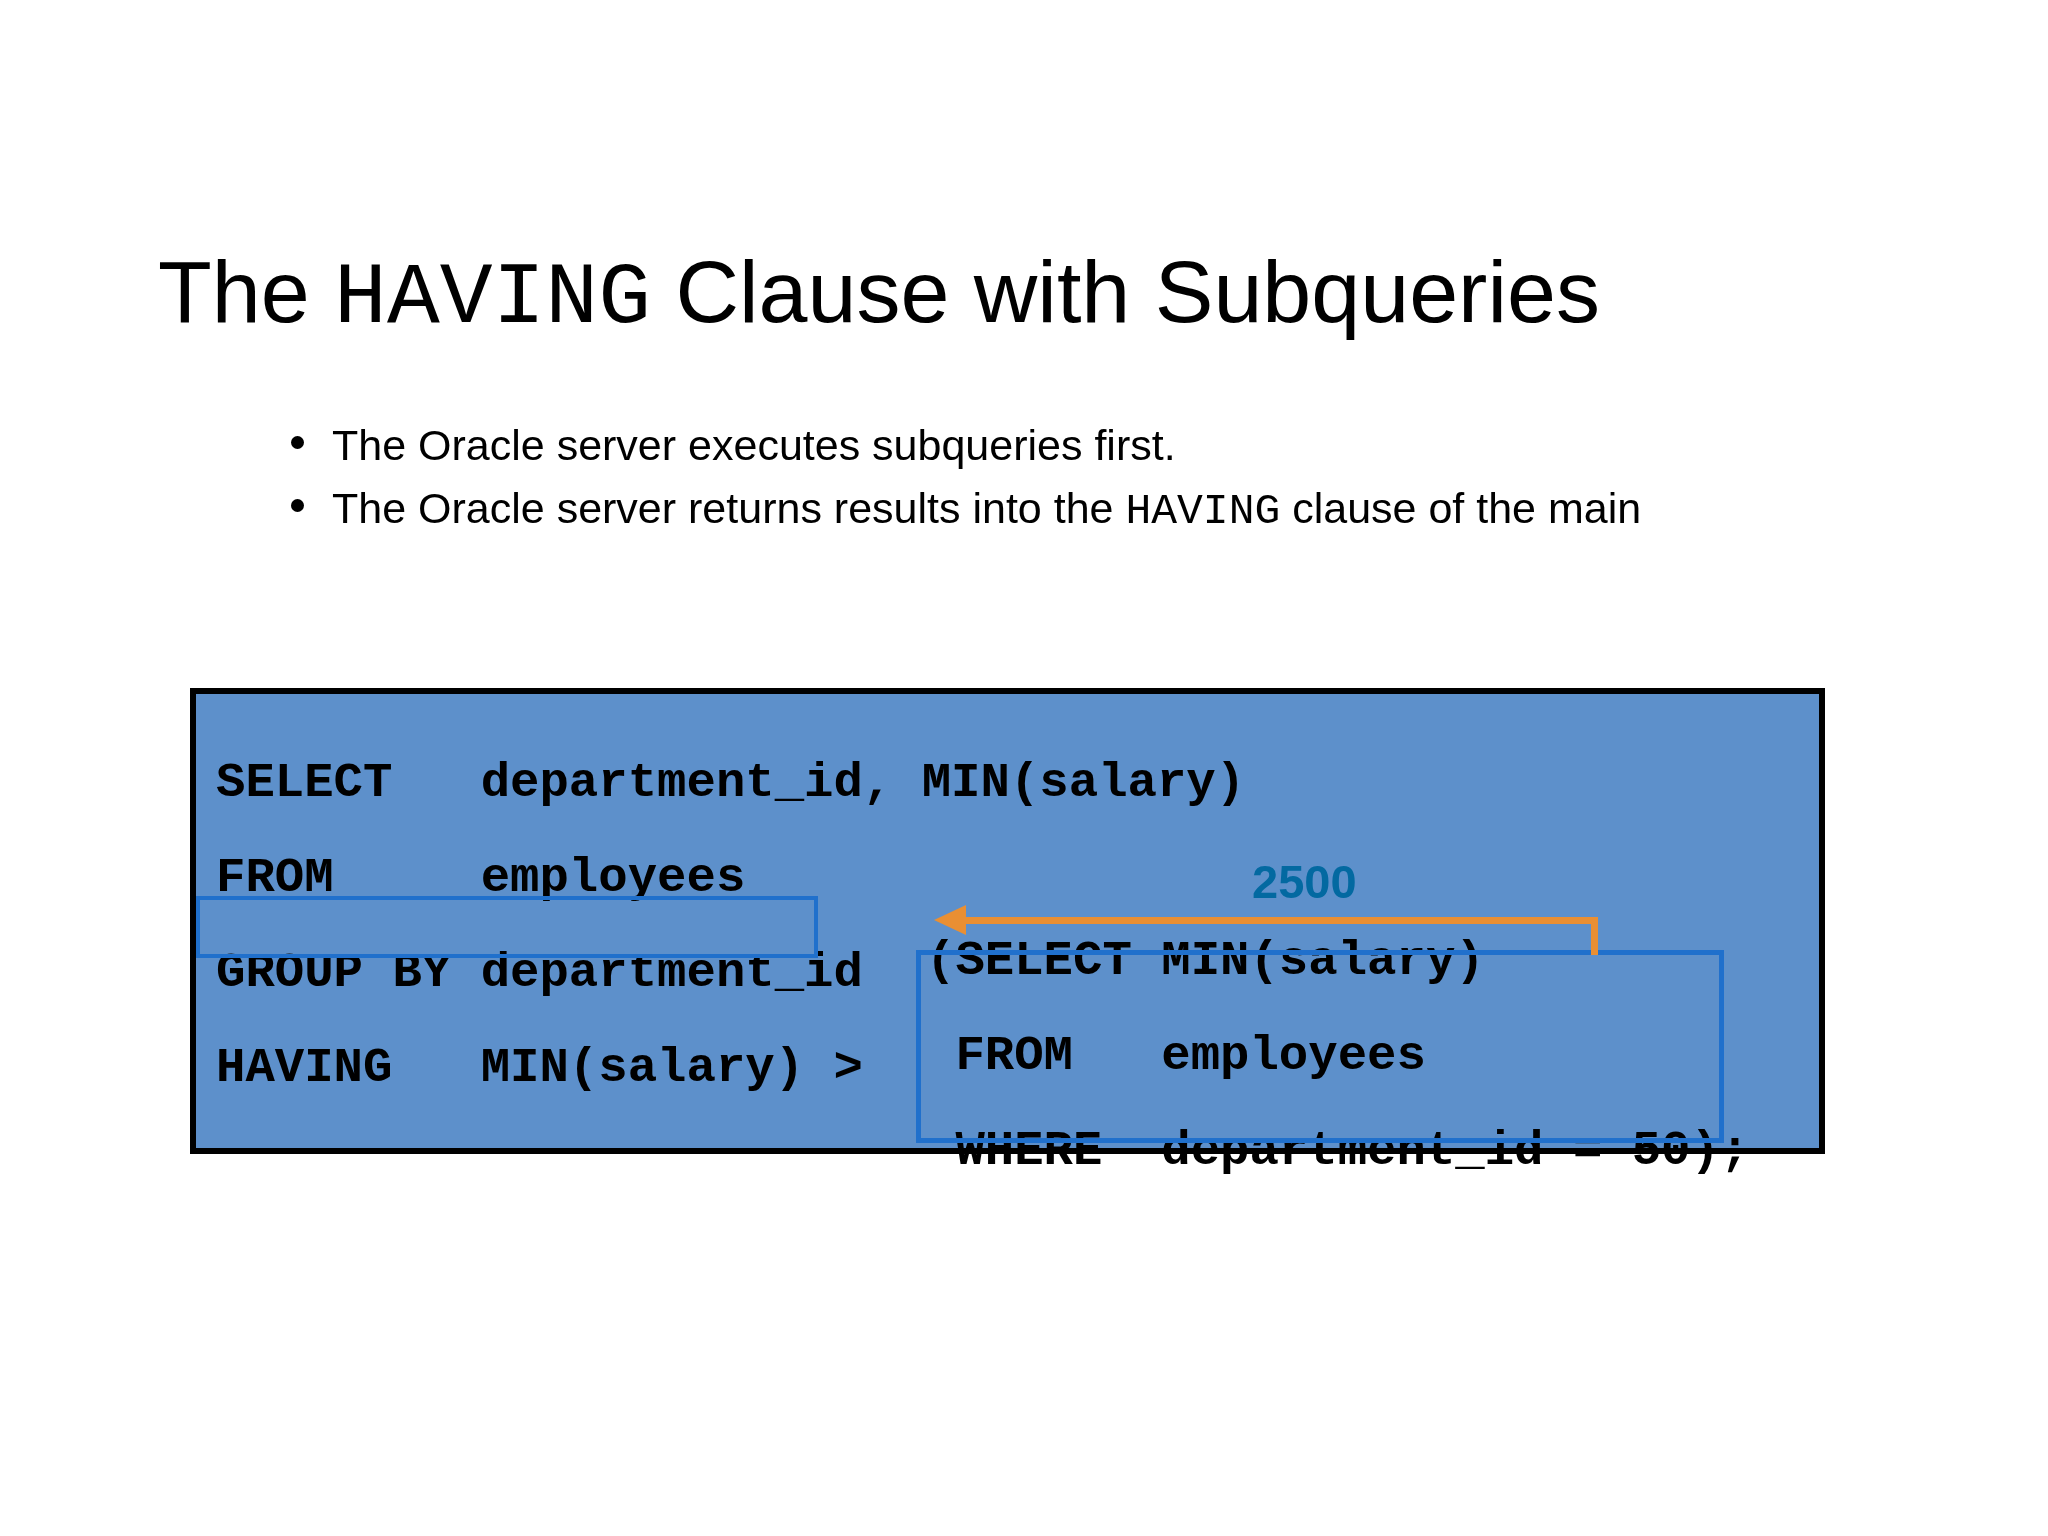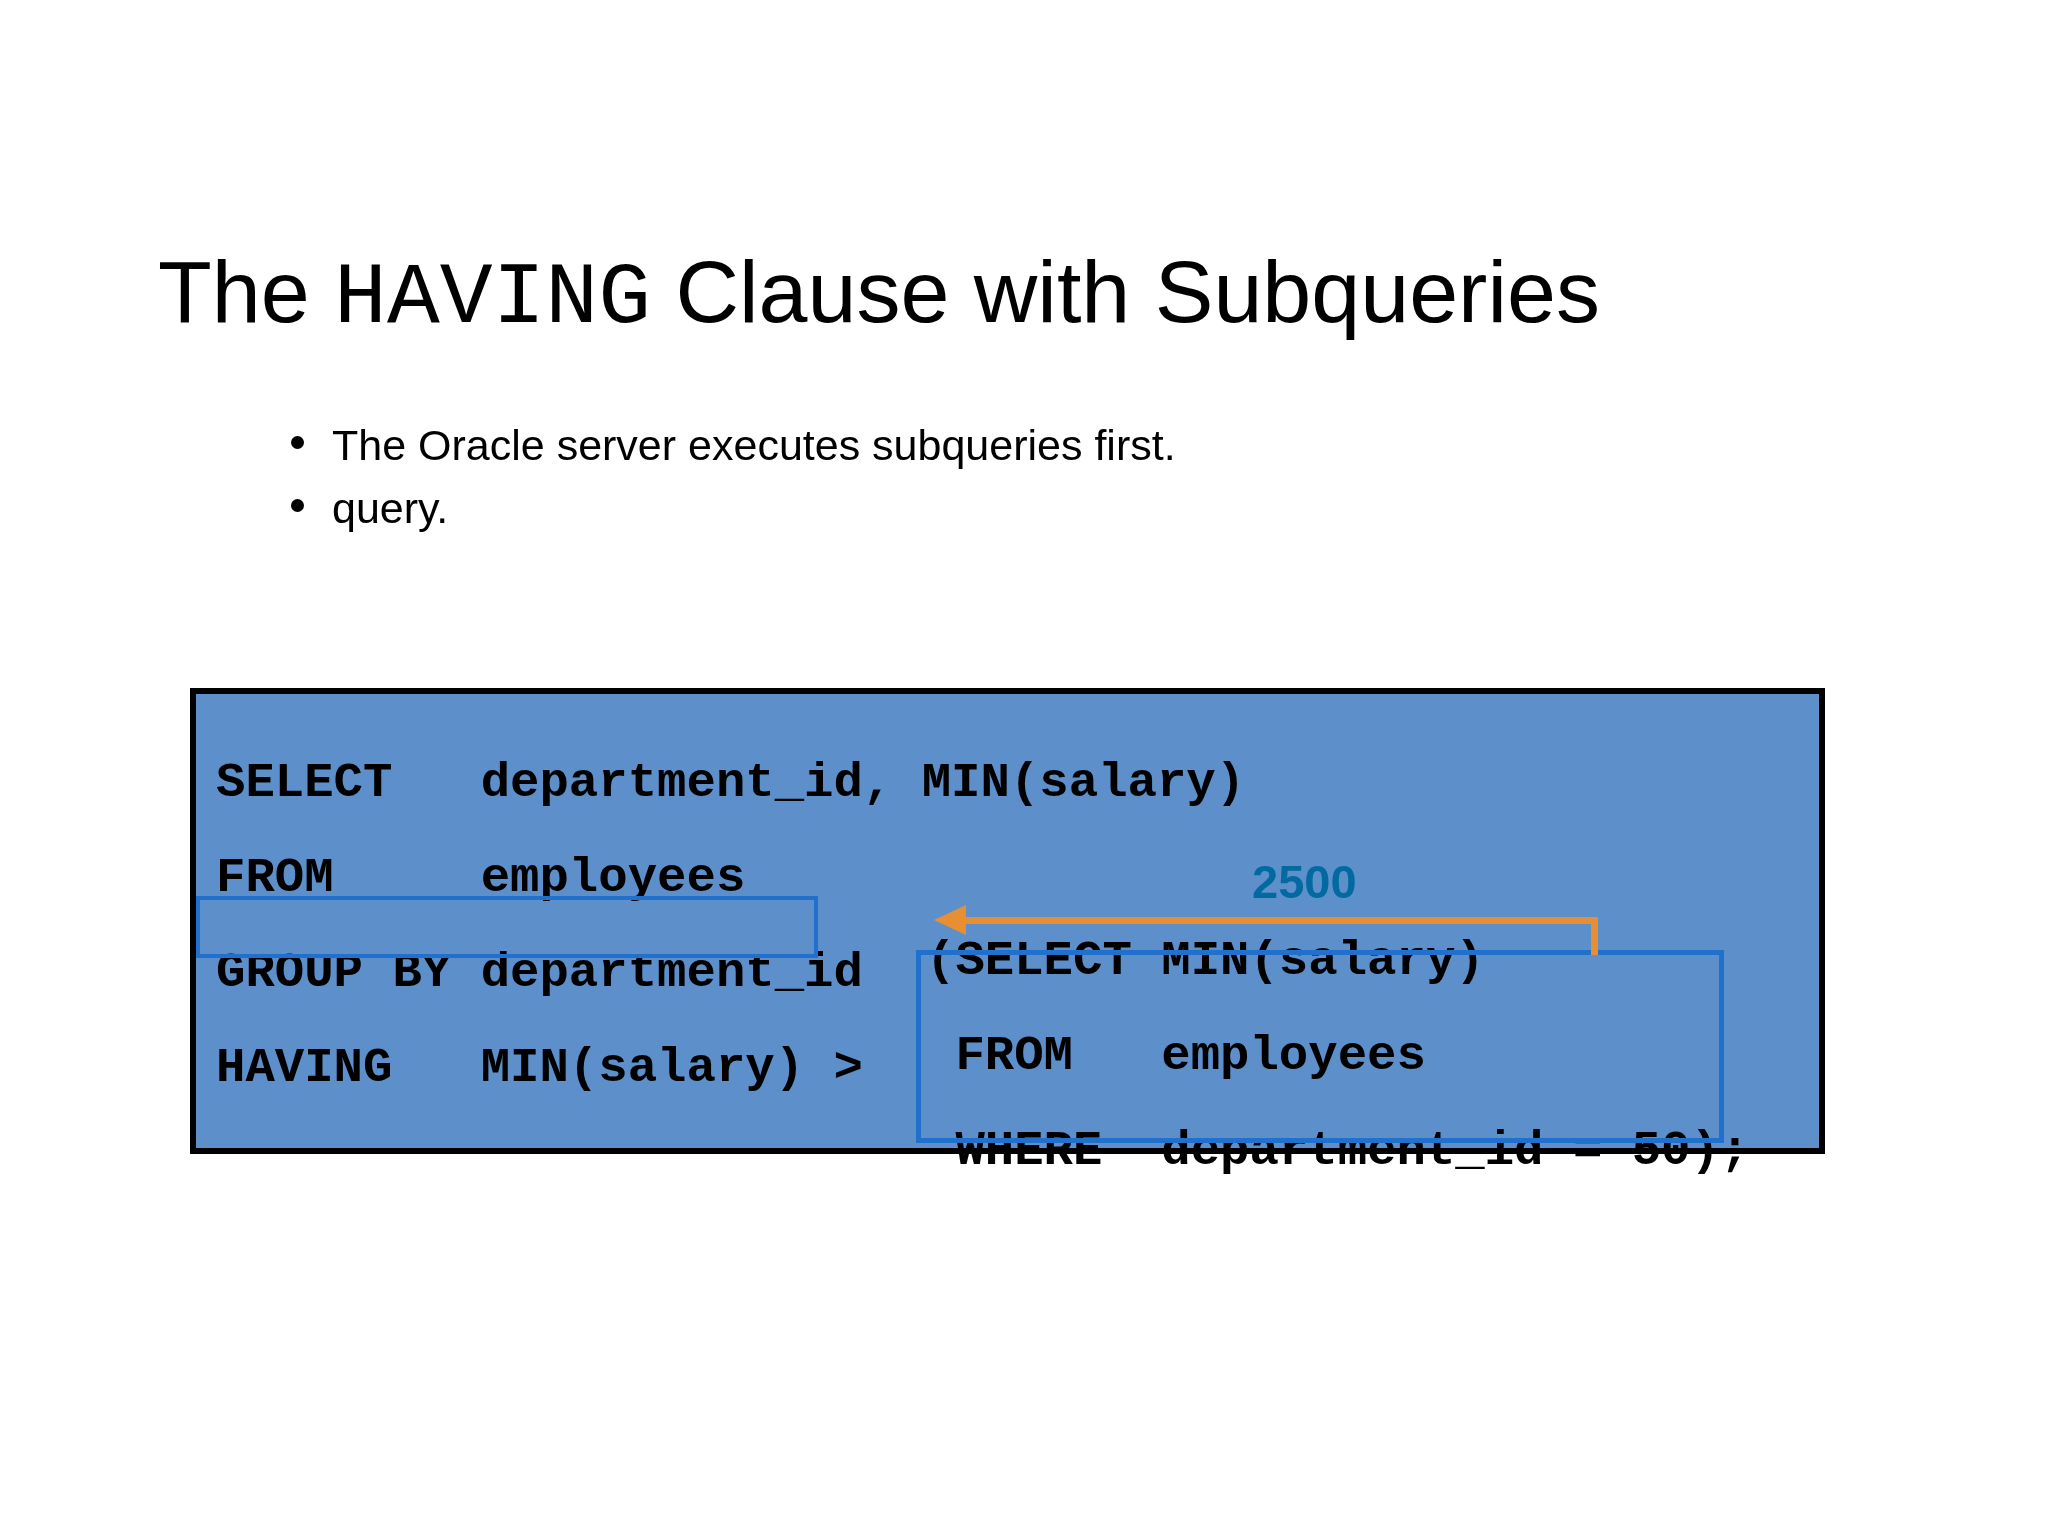--- a/index.html
+++ b/index.html
@@ -118,21 +118,21 @@
 </head>
 <body>
 
 <div class="slide">
 
   <h1 class="title"><span>The </span><span class="mono">HAVING</span><span> Clause with Subqueries</span></h1>
 
   <div class="bullets">
     <div class="bullet-item"><span>The Oracle server executes subqueries first.</span></div>
     <div class="bullet-item">
-        <div>query.</div>
+        <div><span>The Oracle server returns results into the </span><span class="mono">HAVING</span><span> clause of the main</span></div>
       </div>
   </div>
 
   <div class="codebox"></div>
 
   <div class="code-text main-code">
     <div>SELECT   department_id, MIN(salary)</div>
     <div>FROM     employees</div>
     <div>GROUP BY department_id</div>
     <div>HAVING   MIN(salary) &gt;</div>

